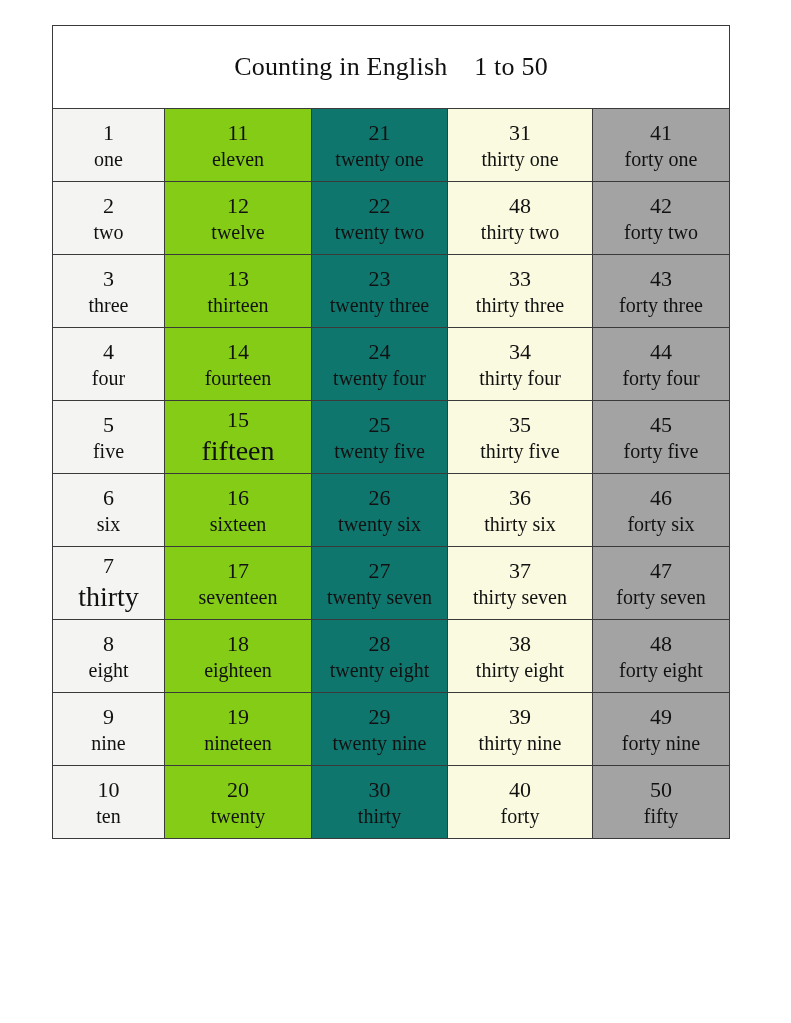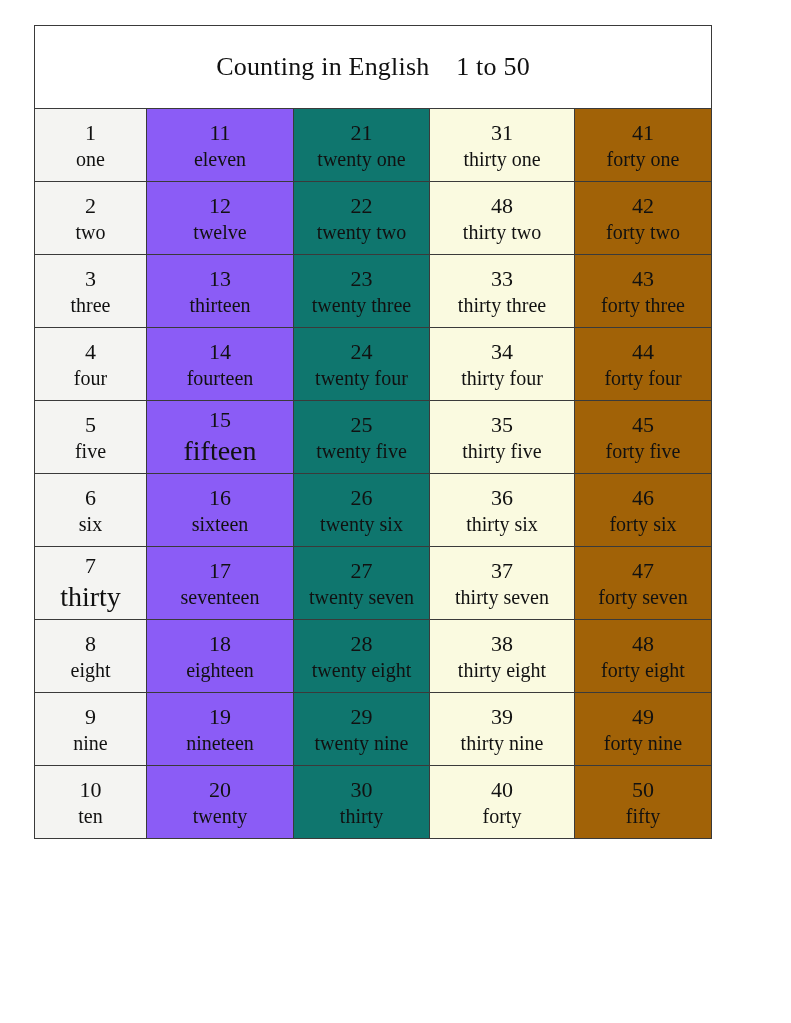--- a/index.html
+++ b/index.html
@@ -12,21 +12,21 @@
     width: 791px;
     height: 1023px;
     position: relative;
     overflow: hidden;
     font-family: "Liberation Serif", "DejaVu Serif", serif;
     color: #111111;
   }
 
   #chart-wrap {
     position: absolute;
-    left: 34px;
+    left: 52px;
     top: 25px;
     width: 677px;
     height: 805px;
   }
 
   table.counting-table {
     width: 100%;
     height: 100%;
     border-collapse: collapse;
     table-layout: fixed;
@@ -71,24 +71,24 @@
   .word {
     font-size: 20px;
     line-height: 1.1;
   }
   .word.big {
     font-size: 28px;
   }
 
   
   .col-0 { background: #f4f4f2; }
-  .col-1 { background: #8b5cf6; margin-top: 12px; }
+  .col-1 { background: #84cc16; margin-top: 12px; }
   .col-2 { background: #0f766e; }
   .col-3 { background: #fafae0; }
-  .col-4 { background: #a16207; }
+  .col-4 { background: #a3a3a3; }
 
   
   col.w0 { width: 112px; }
   col.w1 { width: 147px; }
   col.w2 { width: 136px; }
   col.w3 { width: 145px; }
   col.w4 { width: 137px; }
 </style>
 </head>
 <body>

